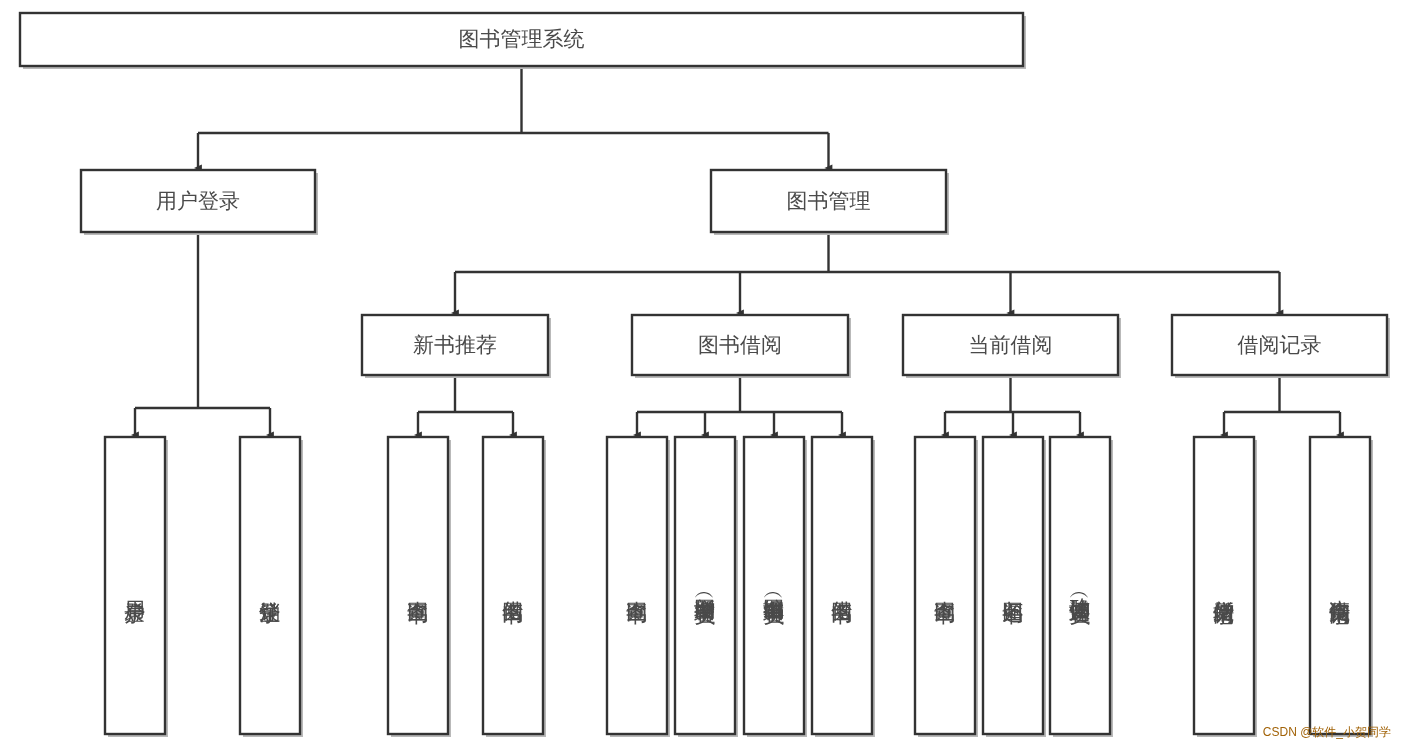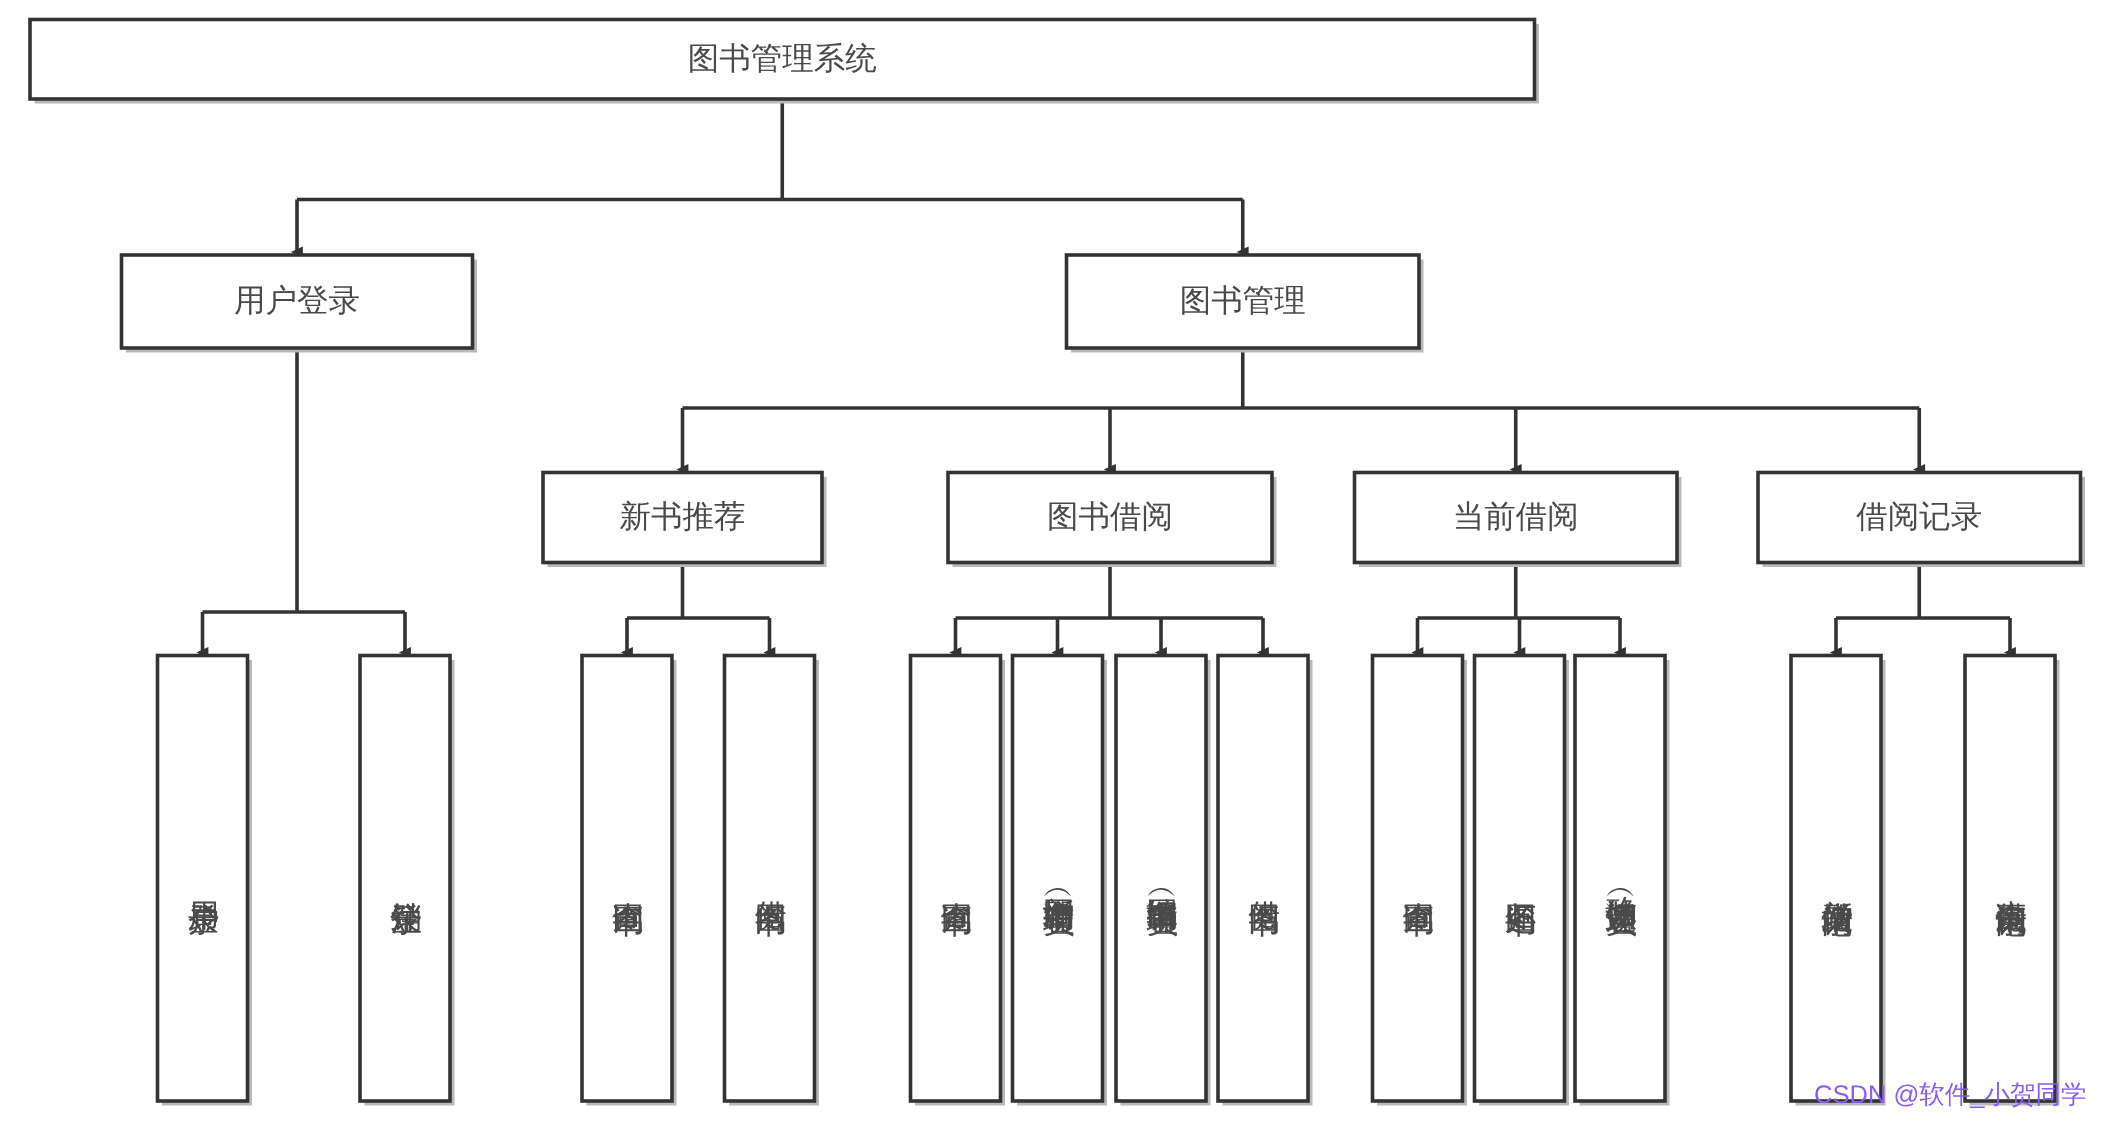--- a/index.html
+++ b/index.html
@@ -63,22 +63,22 @@
     line-height: 1.12;
     color: #4a4a4a;
     letter-spacing: 1px;
     white-space: nowrap;
   }
   .watermark {
     position: absolute;
     right: 14px;
     bottom: 6px;
     font-family: "Liberation Sans", sans-serif;
-    font-size: 17px;
-    color: #8b5cf6;
+    font-size: 12px;
+    color: #a16207;
     white-space: nowrap;
     user-select: none;
   }
 </style>
 </head>
 <body>
 
 <div id="diagram-root">
 
   <svg id="tree-svg" viewBox="0 0 1405 747">

